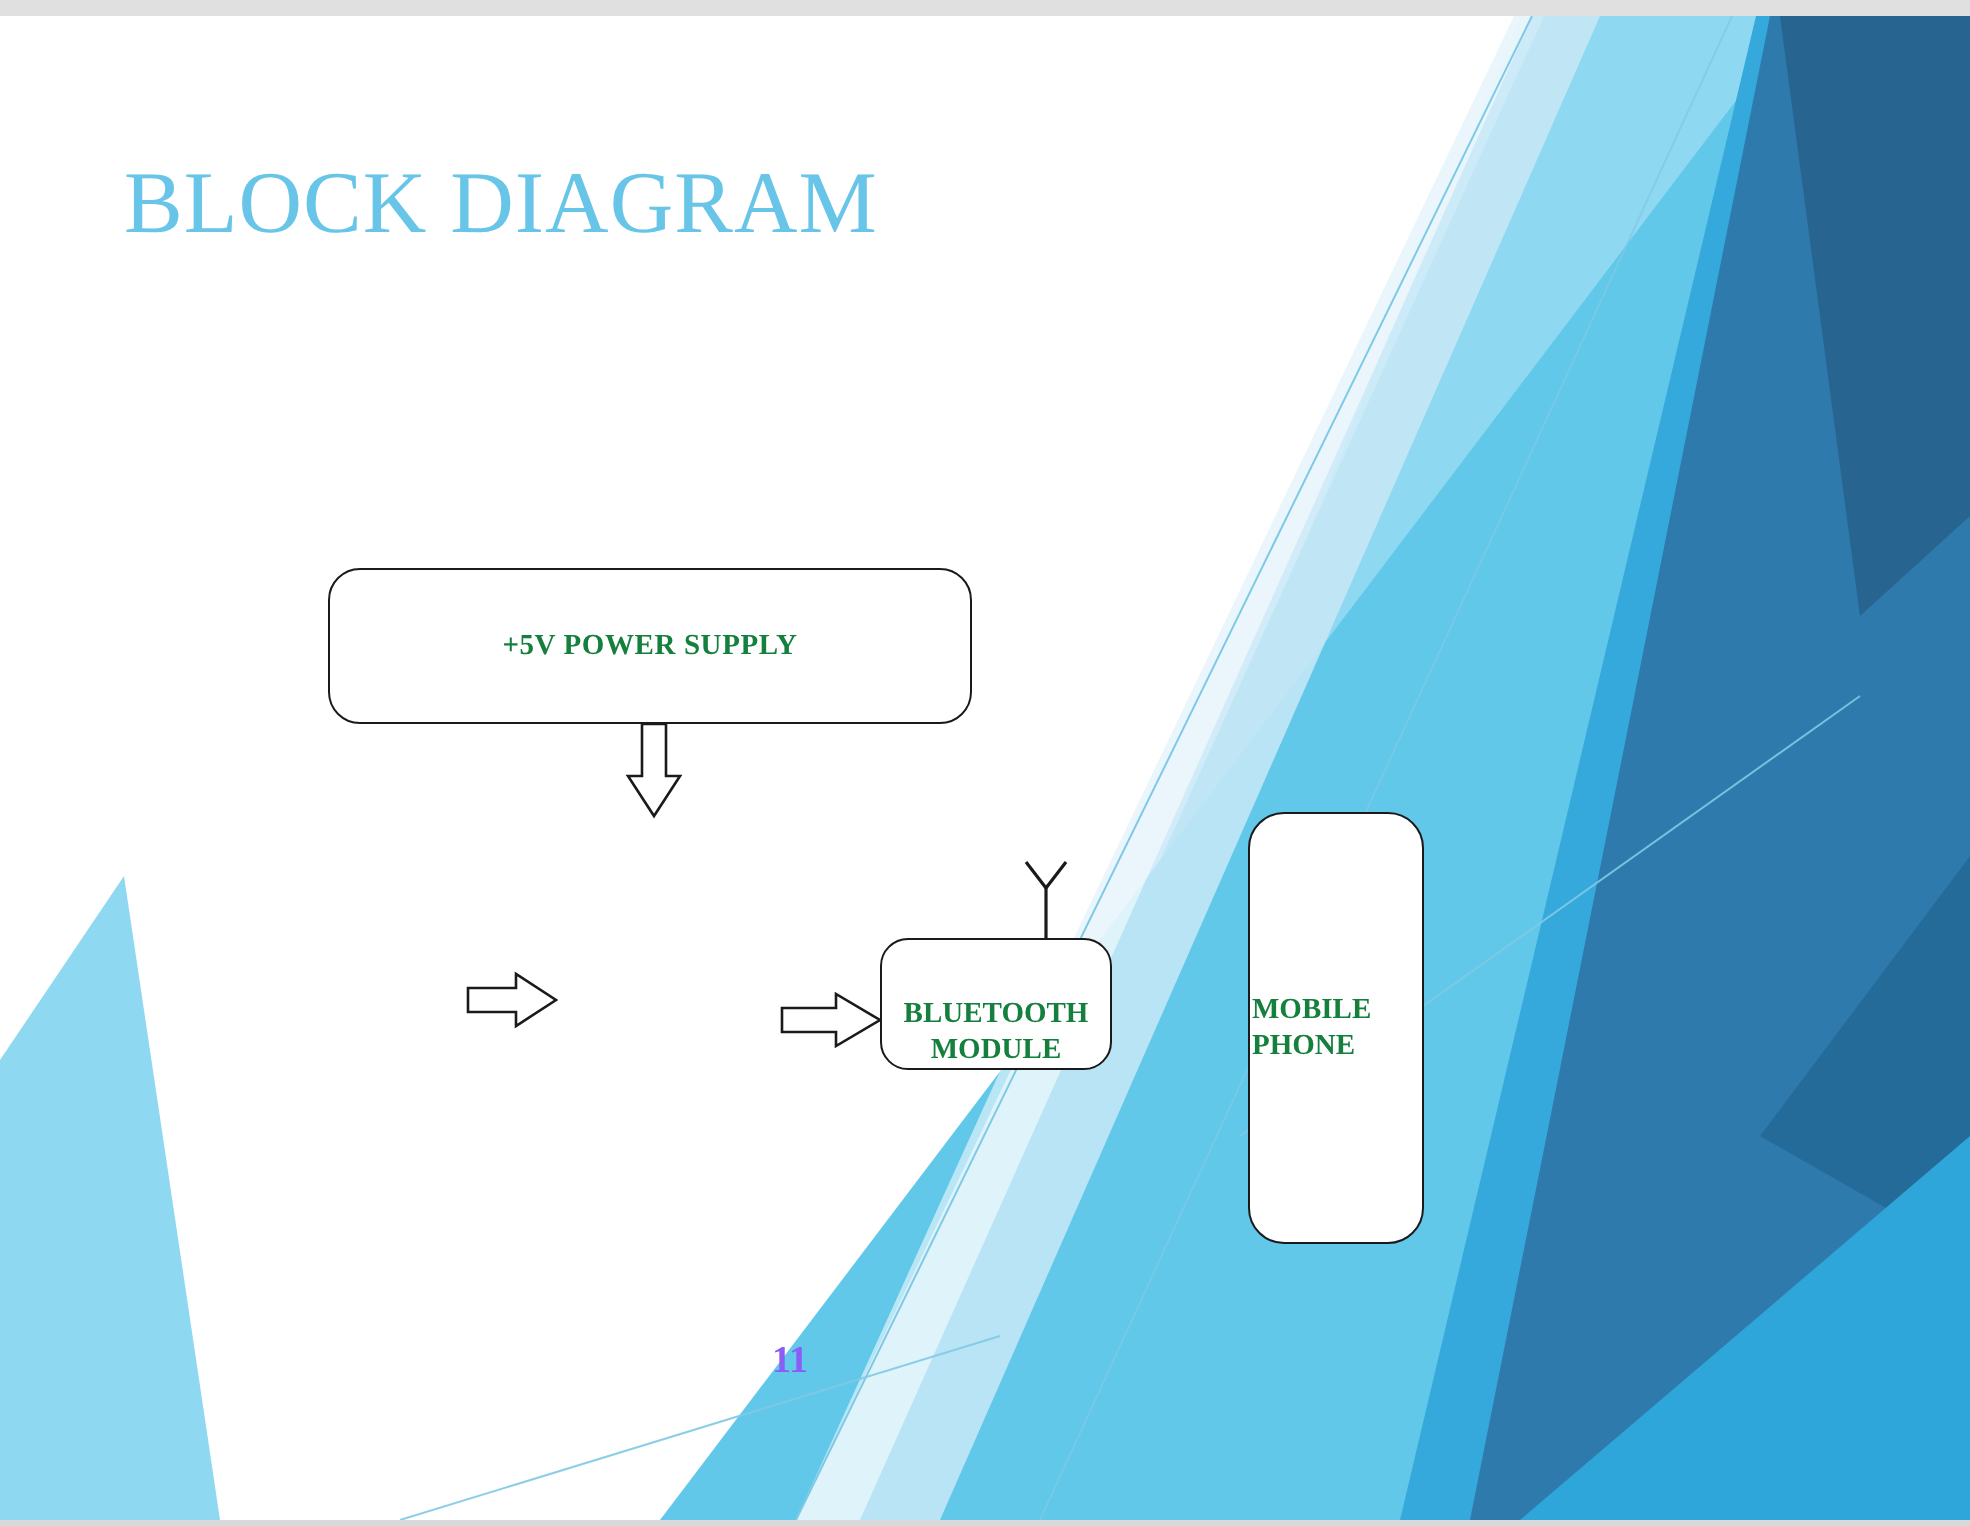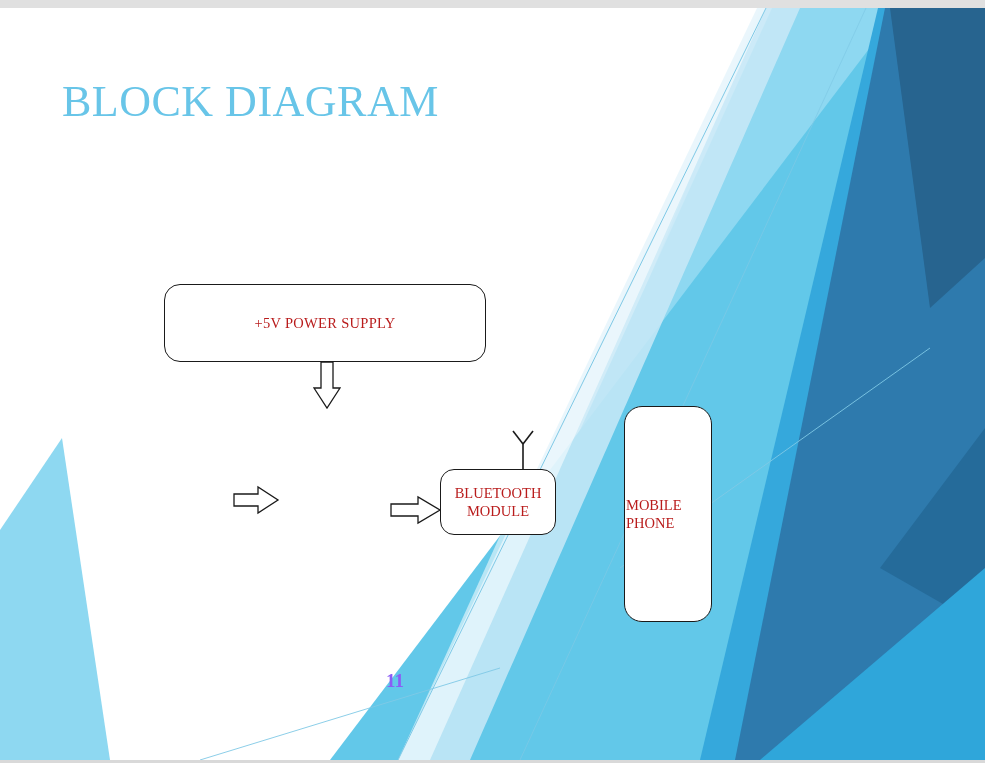--- a/index.html
+++ b/index.html
@@ -66,22 +66,22 @@
 
   .node {
     position: absolute;
     box-sizing: border-box;
     border: 1.3px solid #1a1a1a;
     background: #ffffff;
     display: flex;
     align-items: center;
     justify-content: center;
     text-align: center;
-    color: #b91c1c;
-    font-weight: normal;
+    color: #15803d;
+    font-weight: bold;
     line-height: 1.25;
   }
   .node-label {
     display: block;
     white-space: pre-line;
   }
 
   #node-power {
     left: 164px;
     top: 284px;
@@ -107,20 +107,21 @@
     border-radius: 16px;
     font-size: 14.5px;
   }
   #node-bluetooth {
     left: 440px;
     top: 469px;
     width: 116px;
     height: 66px;
     border-radius: 14px;
     font-size: 14.5px;
+    align-items: flex-end;
   }
   #node-mobile {
     left: 624px;
     top: 406px;
     width: 88px;
     height: 216px;
     border-radius: 18px;
     font-size: 14.5px;
     justify-content: flex-start;
     padding-left: 1px;

